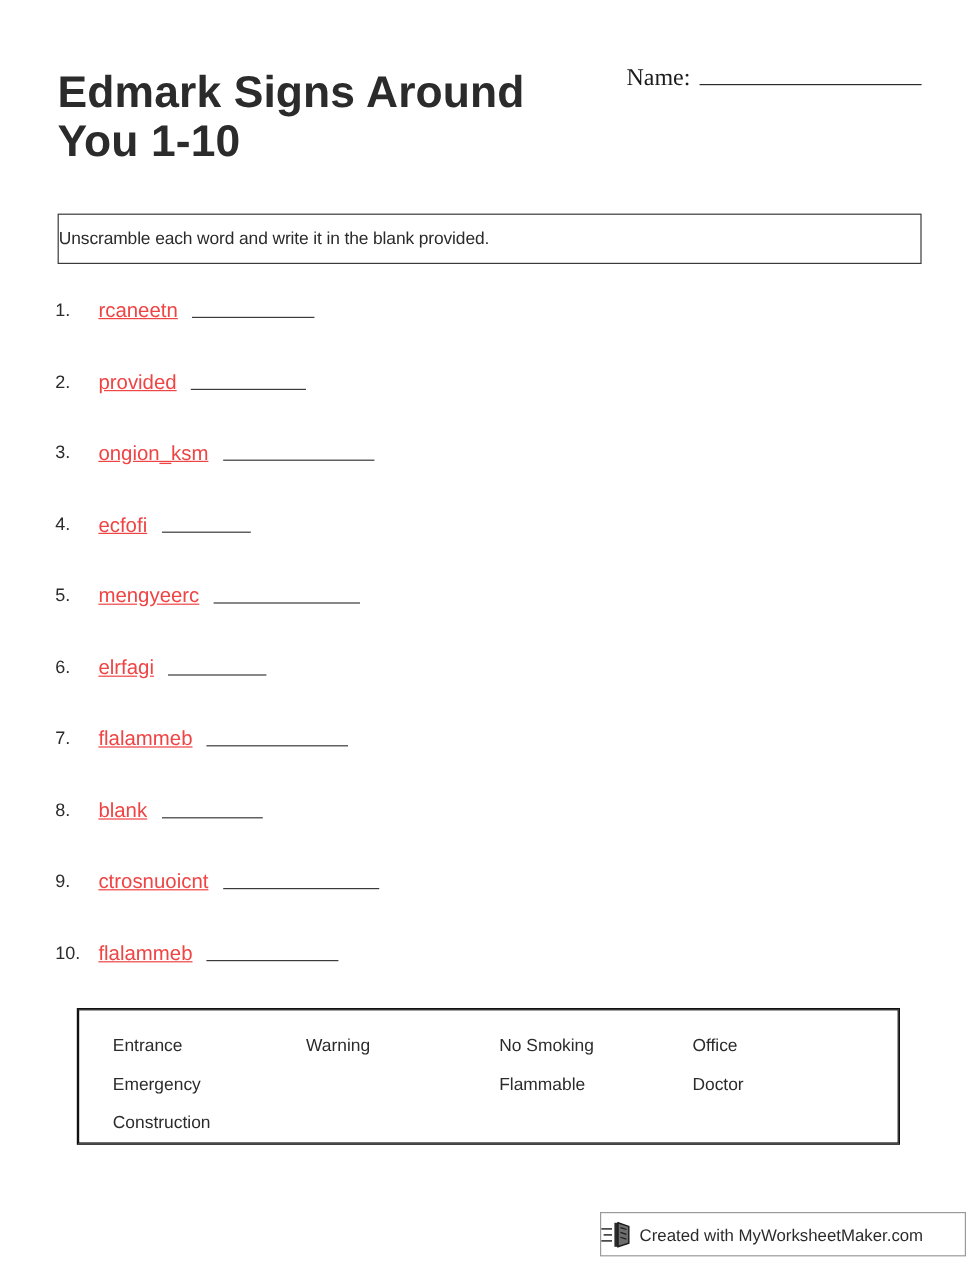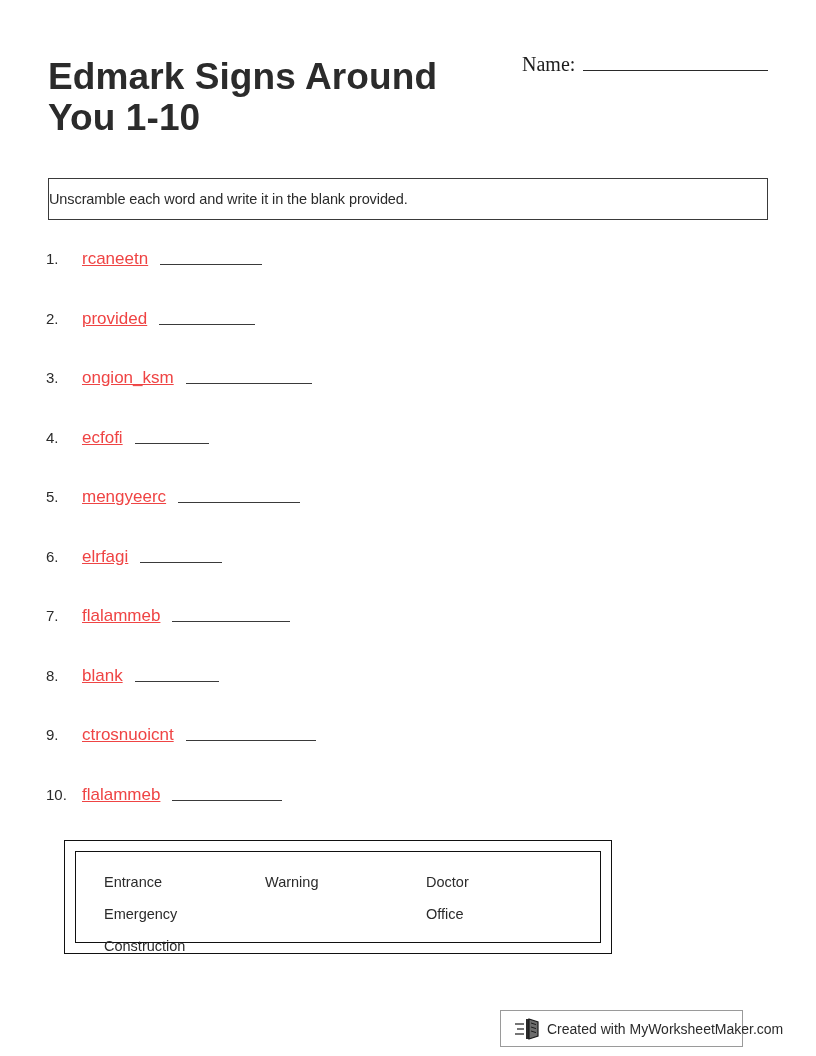--- a/index.html
+++ b/index.html
@@ -118,26 +118,26 @@
     border-bottom: 1.6px solid #3a3a3a;
     height: 1px;
     flex: none;
   }
 
   
   .wordbank {
     position: absolute;
     left: 64px;
     top: 840px;
-    width: 548px;
+    width: 686px;
     height: 114px;
     box-sizing: border-box;
     border: 1px solid #111;
     background: #fff;
-    padding: 10px;
+    padding: 0;
   }
   .wordbank-inner {
     box-sizing: border-box;
     width: 100%;
     height: 100%;
     border: 1px solid #111;
     padding: 14px 0 0 28px;
     display: flex;
   }
   .wb-col {
@@ -149,28 +149,27 @@
     line-height: 32px;
     color: #2b2b2b;
     white-space: nowrap;
   }
 
   
   .footer-badge {
     position: absolute;
     left: 500px;
     top: 1010px;
-    width: 243px;
+    width: 305px;
     height: 37px;
     box-sizing: border-box;
     border: 1px solid #9a9a9a;
     background: #fff;
     display: flex;
     align-items: center;
-    padding-left: 14px;
   }
   .badge-icon {
     width: 26px;
     height: 22px;
     flex: none;
     margin-right: 6px;
     display: block;
   }
   .badge-text {
     font-size: 14px;
@@ -255,22 +254,26 @@
     <div class="wordbank-inner">
         <div class="wb-col">
           <div class="wb-item">Entrance</div>
           <div class="wb-item">Emergency</div>
           <div class="wb-item">Construction</div>
         </div>
         <div class="wb-col">
           <div class="wb-item">Warning</div>
         </div>
         <div class="wb-col">
+          <div class="wb-item">No Smoking</div>
+          <div class="wb-item">Flammable</div>
+        </div>
+        <div class="wb-col">
+          <div class="wb-item">Office</div>
           <div class="wb-item">Doctor</div>
-          <div class="wb-item">Office</div>
         </div>
       </div>
   </div>
 
   <div class="footer-badge">
     <svg class="badge-icon" viewBox="0 0 26 22">
       <rect x="11" y="1" width="3" height="20" fill="#2b2b2b"></rect>
       <path d="M14 1 L23 4 L23 18 L14 21 Z" fill="#6d6d6d" stroke="#1c1c1c" stroke-width="1.2"></path>
       <path d="M16 5 L21 6.6 M16 9 L21 10.6 M16 13 L21 14.6" stroke="#1c1c1c" stroke-width="1" fill="none"></path>
       <path d="M0 6 L9 6 M2 11 L9 11 M0 16 L9 16" stroke="#4a4a4a" stroke-width="1.4" fill="none"></path>

